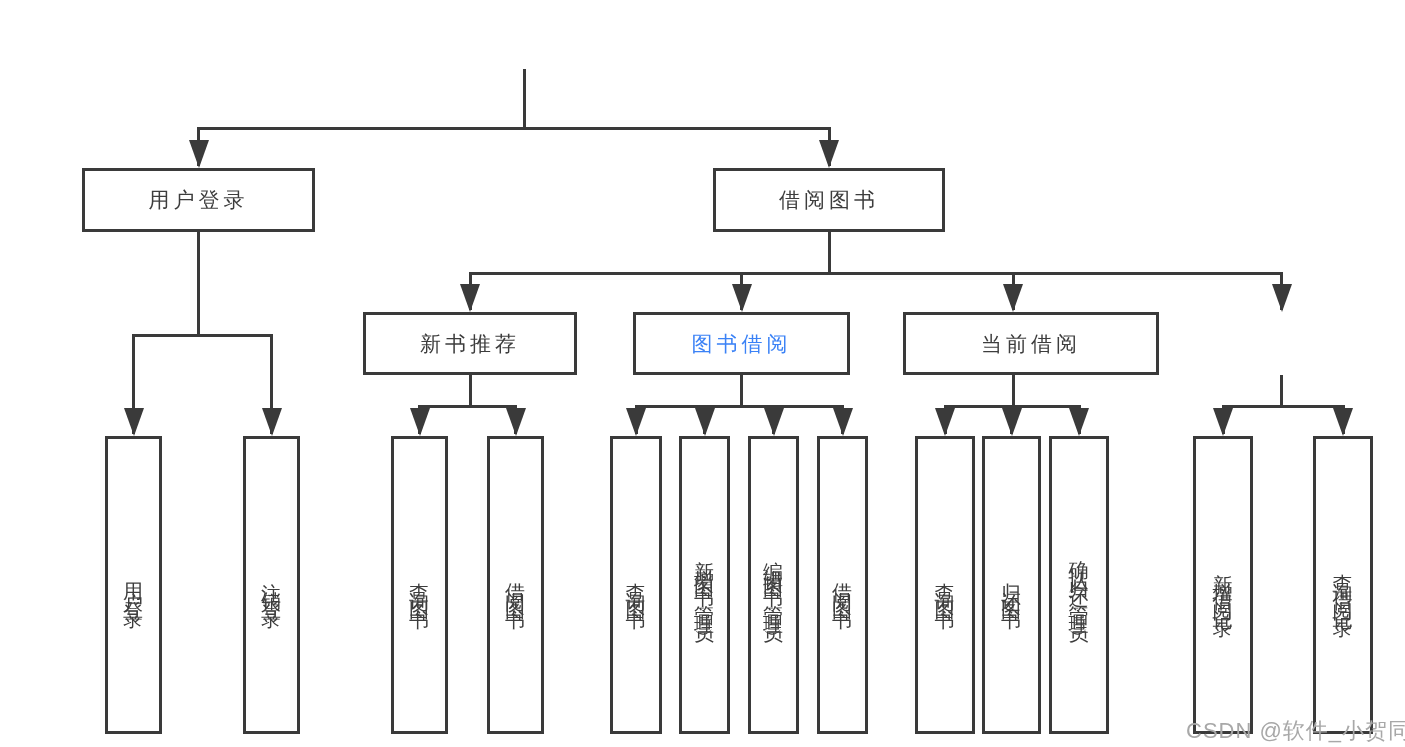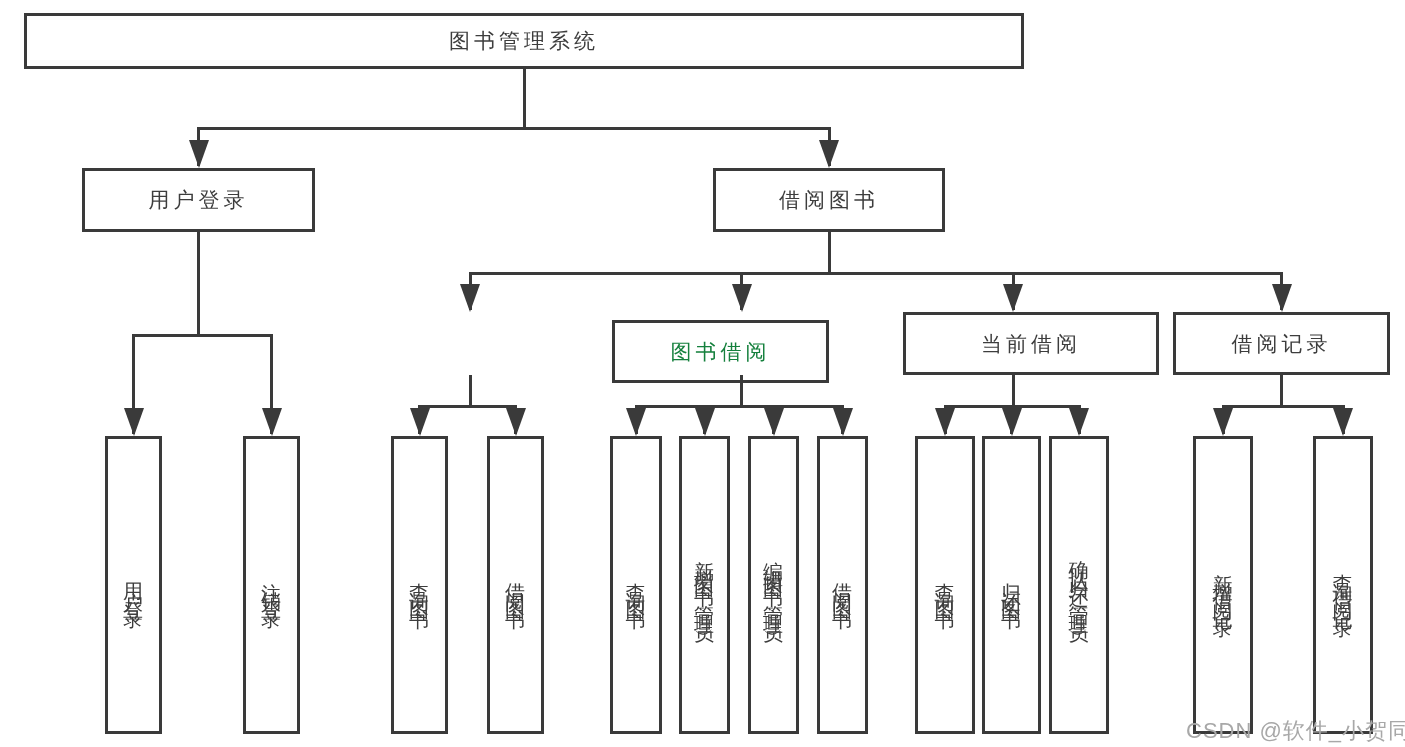--- a/index.html
+++ b/index.html
@@ -13,37 +13,34 @@
   .node.vertical span{writing-mode:vertical-rl;font-size:20px;letter-spacing:9px;line-height:1;}
   .line{position:absolute;}
   .arrow{position:absolute;width:0;height:0;
          border-left:10px solid transparent;border-right:10px solid transparent;}
   #watermark{position:absolute;font-size:22px;letter-spacing:1px;white-space:nowrap;z-index:5;}
 </style>
 </head>
 <body>
 
 <div id="canvas">
-    <div class="node horizontal" style="left: 24px; top: 13px; width: 1000px; height: 56px; border: 3px solid rgb(58, 58, 58); color: rgb(61, 61, 61);">
-      <span>图书管理系统</span>
-    </div>
     <div class="node horizontal" style="left: 82px; top: 168px; width: 233px; height: 64px; border: 3px solid rgb(58, 58, 58); color: rgb(61, 61, 61);">
       <span>用户登录</span>
     </div>
     <div class="node horizontal" style="left: 713px; top: 168px; width: 232px; height: 64px; border: 3px solid rgb(58, 58, 58); color: rgb(61, 61, 61);">
       <span>借阅图书</span>
     </div>
-    <div class="node horizontal" style="left: 612px; top: 312px; width: 217px; height: 63px; border: 3px solid rgb(58, 58, 58); color: #15803d; margin-top: 8px;">
+    <div class="node horizontal" style="left: 363px; top: 312px; width: 214px; height: 63px; border: 3px solid rgb(58, 58, 58); color: rgb(61, 61, 61);">
+      <span>新书推荐</span>
+    </div>
+    <div class="node horizontal" style="left: 633px; top: 312px; width: 217px; height: 63px; border: 3px solid rgb(58, 58, 58); color: #3b82f6;">
       <span>图书借阅</span>
     </div>
     <div class="node horizontal" style="left: 903px; top: 312px; width: 256px; height: 63px; border: 3px solid rgb(58, 58, 58); color: rgb(61, 61, 61);">
       <span>当前借阅</span>
-    </div>
-    <div class="node horizontal" style="left: 1173px; top: 312px; width: 217px; height: 63px; border: 3px solid rgb(58, 58, 58); color: rgb(61, 61, 61);">
-      <span>借阅记录</span>
     </div>
     <div class="node vertical" style="left: 105px; top: 436px; width: 57px; height: 298px; border: 3px solid rgb(58, 58, 58); color: rgb(61, 61, 61);">
       <span>用户登录</span>
     </div>
     <div class="node vertical" style="left: 243px; top: 436px; width: 57px; height: 298px; border: 3px solid rgb(58, 58, 58); color: rgb(61, 61, 61);">
       <span>注销登录</span>
     </div>
     <div class="node vertical" style="left: 391px; top: 436px; width: 57px; height: 298px; border: 3px solid rgb(58, 58, 58); color: rgb(61, 61, 61);">
       <span>查询图书</span>
     </div>

